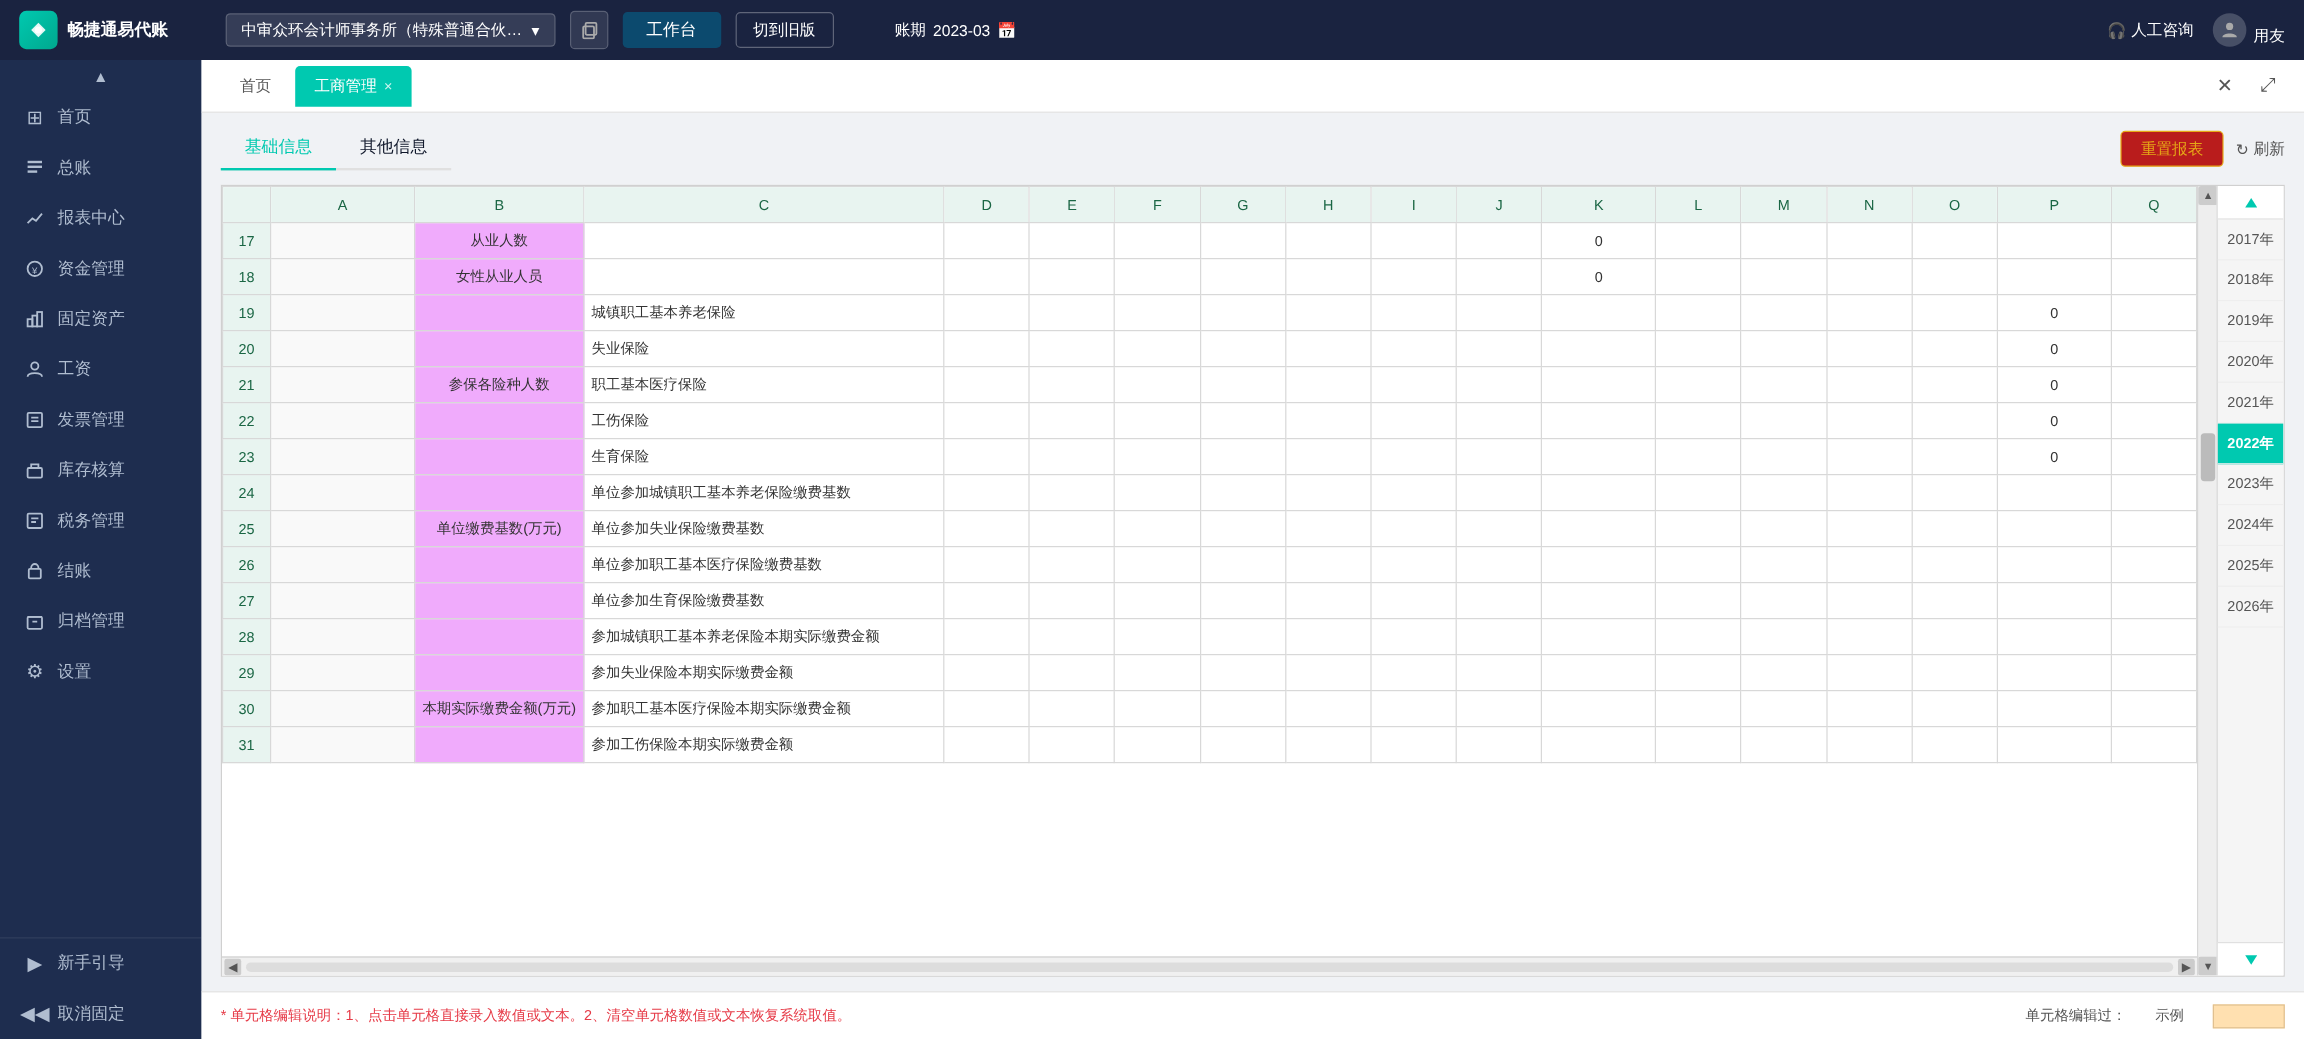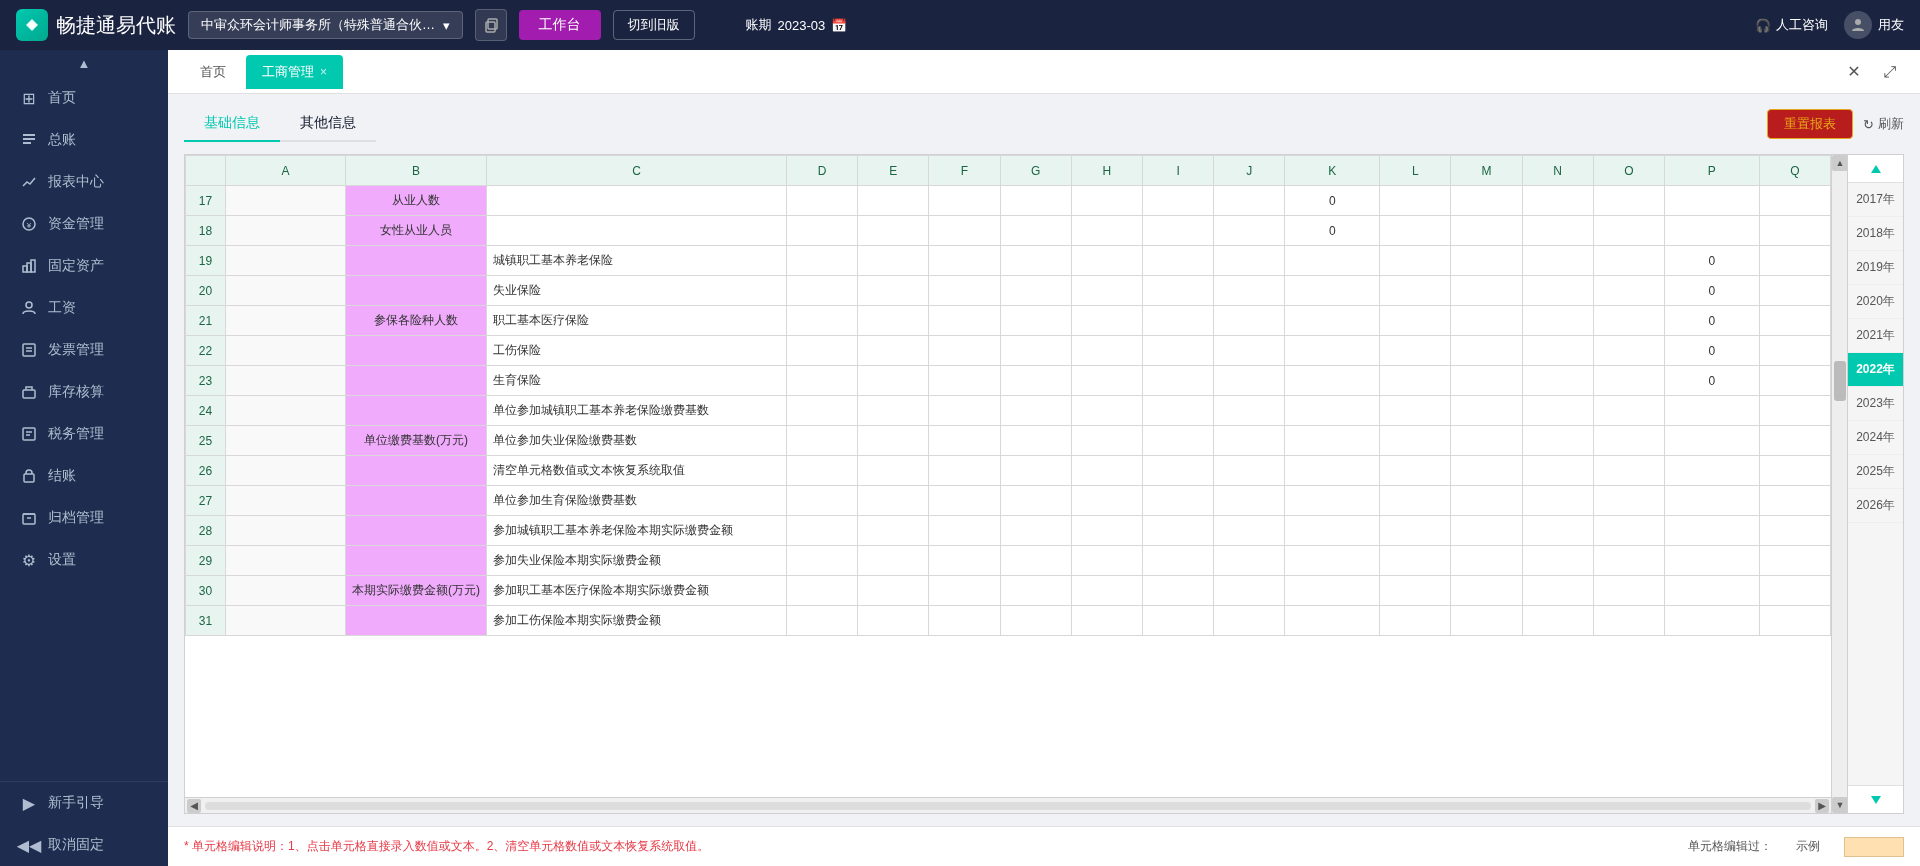--- a/index.html
+++ b/index.html
@@ -26,21 +26,21 @@
       height: 32px;
       background: linear-gradient(135deg, #00c9b0, #00a88e);
       border-radius: 6px;
       display: flex;
       align-items: center;
       justify-content: center;
       color: white;
       font-size: 14px;
       font-weight: bold;
     }
-    .logo-text { color: white; font-size: 20px; font-weight: normal; }
+    .logo-text { color: white; font-size: 14px; font-weight: bold; }
     .company-selector {
       background: rgba(255,255,255,0.12);
       border: 1px solid rgba(255,255,255,0.2);
       border-radius: 4px;
       padding: 4px 12px;
       color: white;
       font-size: 13px;
       display: flex;
       align-items: center;
       gap: 8px;
@@ -50,21 +50,21 @@
     .copy-btn {
       width: 32px; height: 32px;
       background: rgba(255,255,255,0.1);
       border: 1px solid rgba(255,255,255,0.2);
       border-radius: 4px;
       display: flex; align-items: center; justify-content: center;
       cursor: pointer;
       color: #ccc;
     }
     .workbench-btn {
-      background: #a21caf;
+      background: #0c4a6e;
       color: white;
       border: none;
       border-radius: 4px;
       padding: 6px 20px;
       font-size: 14px;
       cursor: pointer;
     }
     .switch-btn {
       background: transparent;
       border: 1px solid rgba(255,255,255,0.3);
@@ -85,21 +85,21 @@
     .calendar-icon { color: #aaa; cursor: pointer; }
     .header-right {
       margin-left: auto;
       display: flex;
       align-items: center;
       gap: 16px;
       color: white;
       font-size: 13px;
     }
     .service-btn { display: flex; align-items: center; gap: 4px; cursor: pointer; }
-    .user-area { display: flex; align-items: center; gap: 6px; cursor: pointer; }
+    .user-area { display: flex; align-items: flex-end; gap: 6px; cursor: pointer; }
     .user-avatar { width: 28px; height: 28px; background: rgba(255,255,255,0.2); border-radius: 50%; display: flex; align-items: center; justify-content: center; color: #aaa; }
 
     
     .main-layout {
       display: flex;
       flex: 1;
       overflow: hidden;
     }
 
     
@@ -797,21 +797,21 @@
                     <td class="col-other"></td>
                     <td class="col-other"></td>
                     <td class="col-other"></td>
                     <td class="col-other value-cell"></td>
                     <td class="col-other"></td>
                   </tr>
                   <tr>
                     <td class="row-num">26</td>
                     <td class="col-a"></td>
                     <td class="col-b"></td>
-                    <td class="col-c">清空单元格数值或文本恢复系统取值</td>
+                    <td class="col-c">单位参加职工基本医疗保险缴费基数</td>
                     <td class="col-other"></td>
                     <td class="col-other"></td>
                     <td class="col-other"></td>
                     <td class="col-other"></td>
                     <td class="col-other"></td>
                     <td class="col-other"></td>
                     <td class="col-other"></td>
                     <td class="col-other value-cell"></td>
                     <td class="col-other"></td>
                     <td class="col-other"></td>

